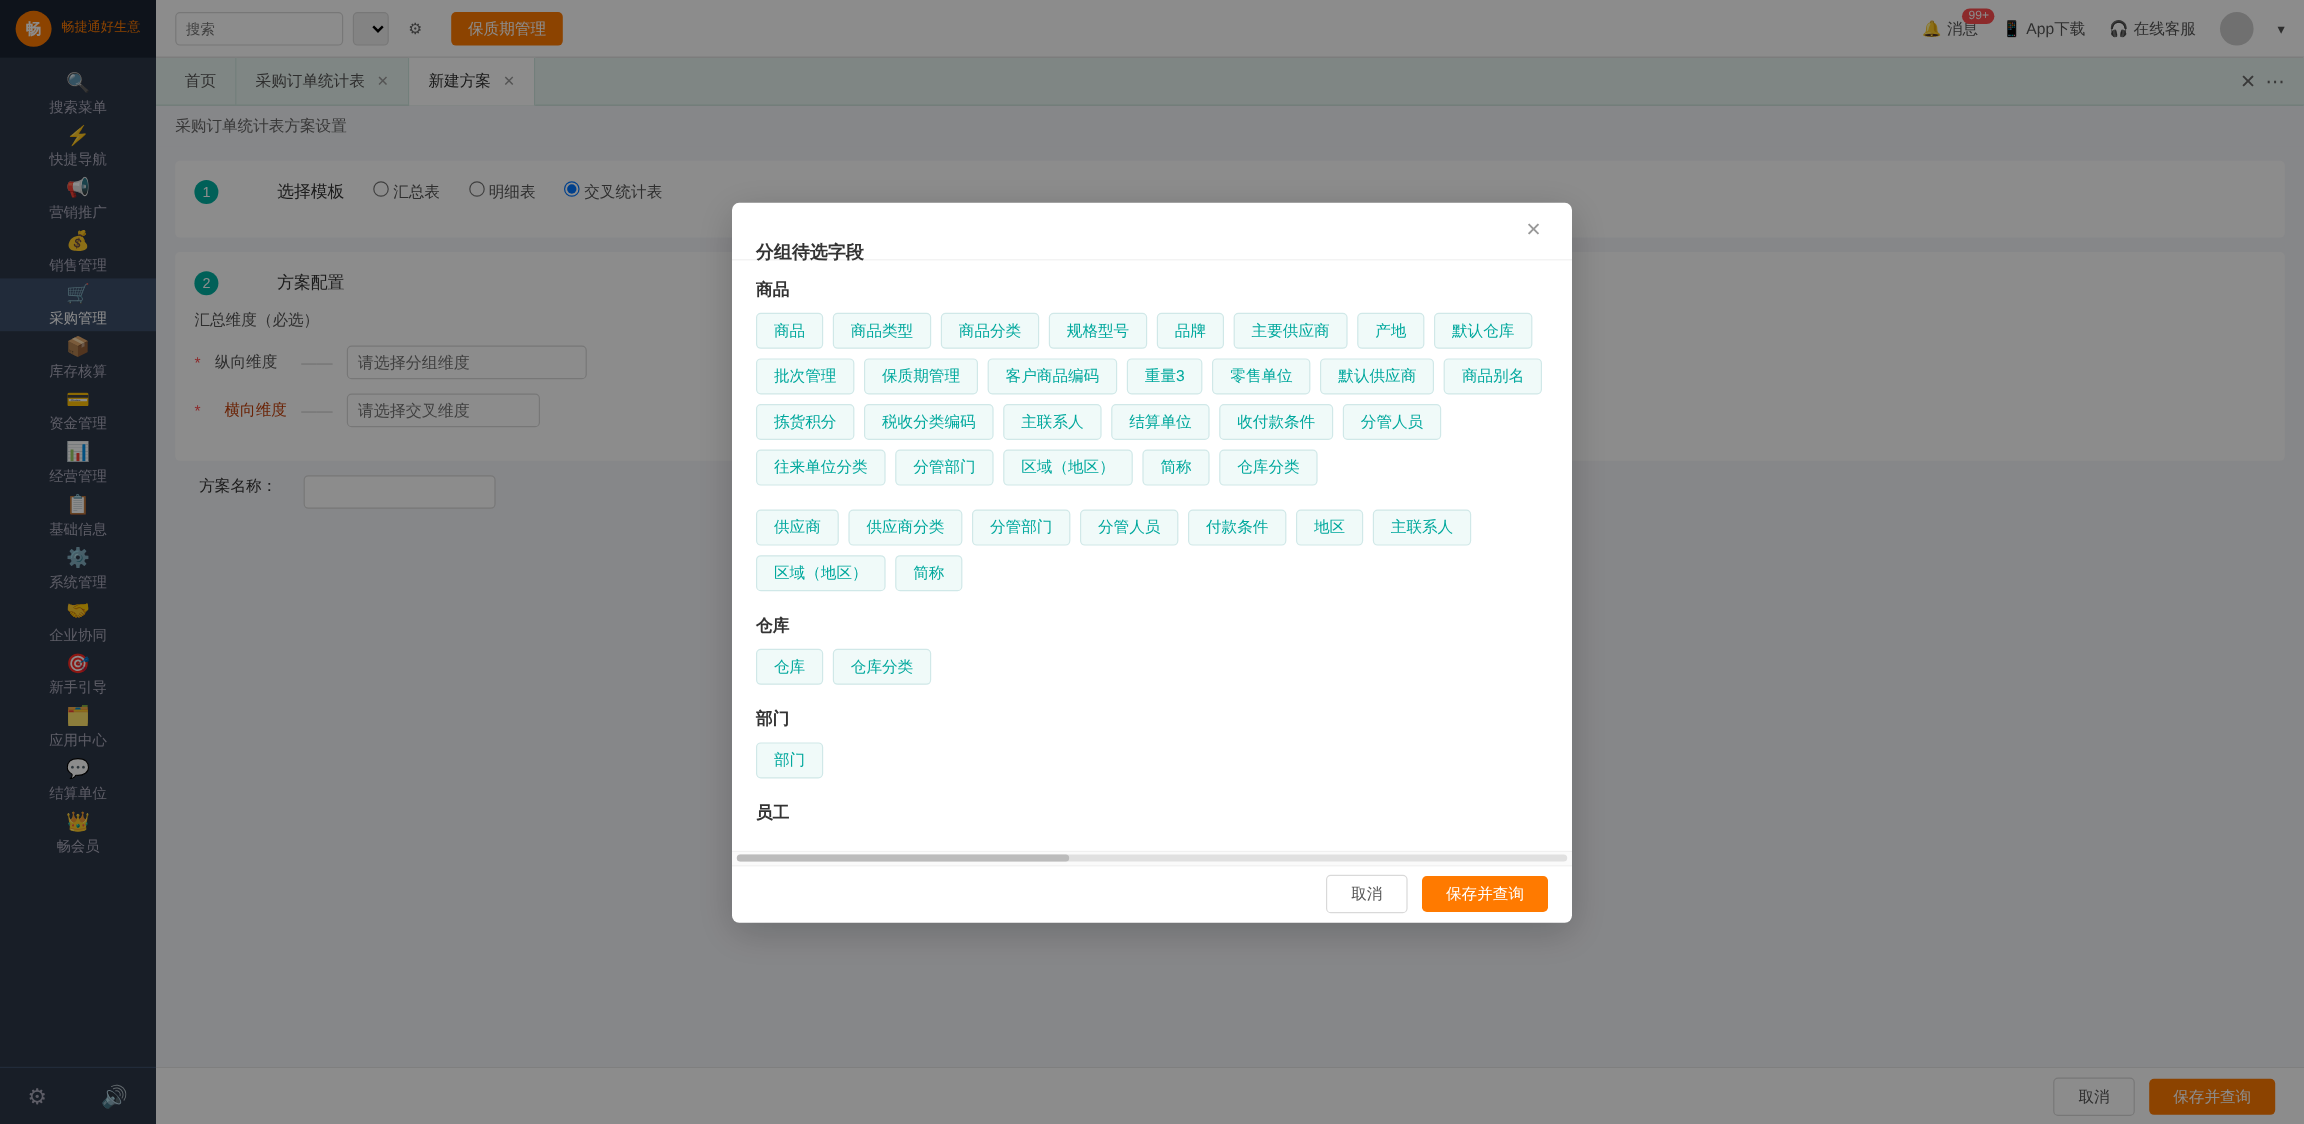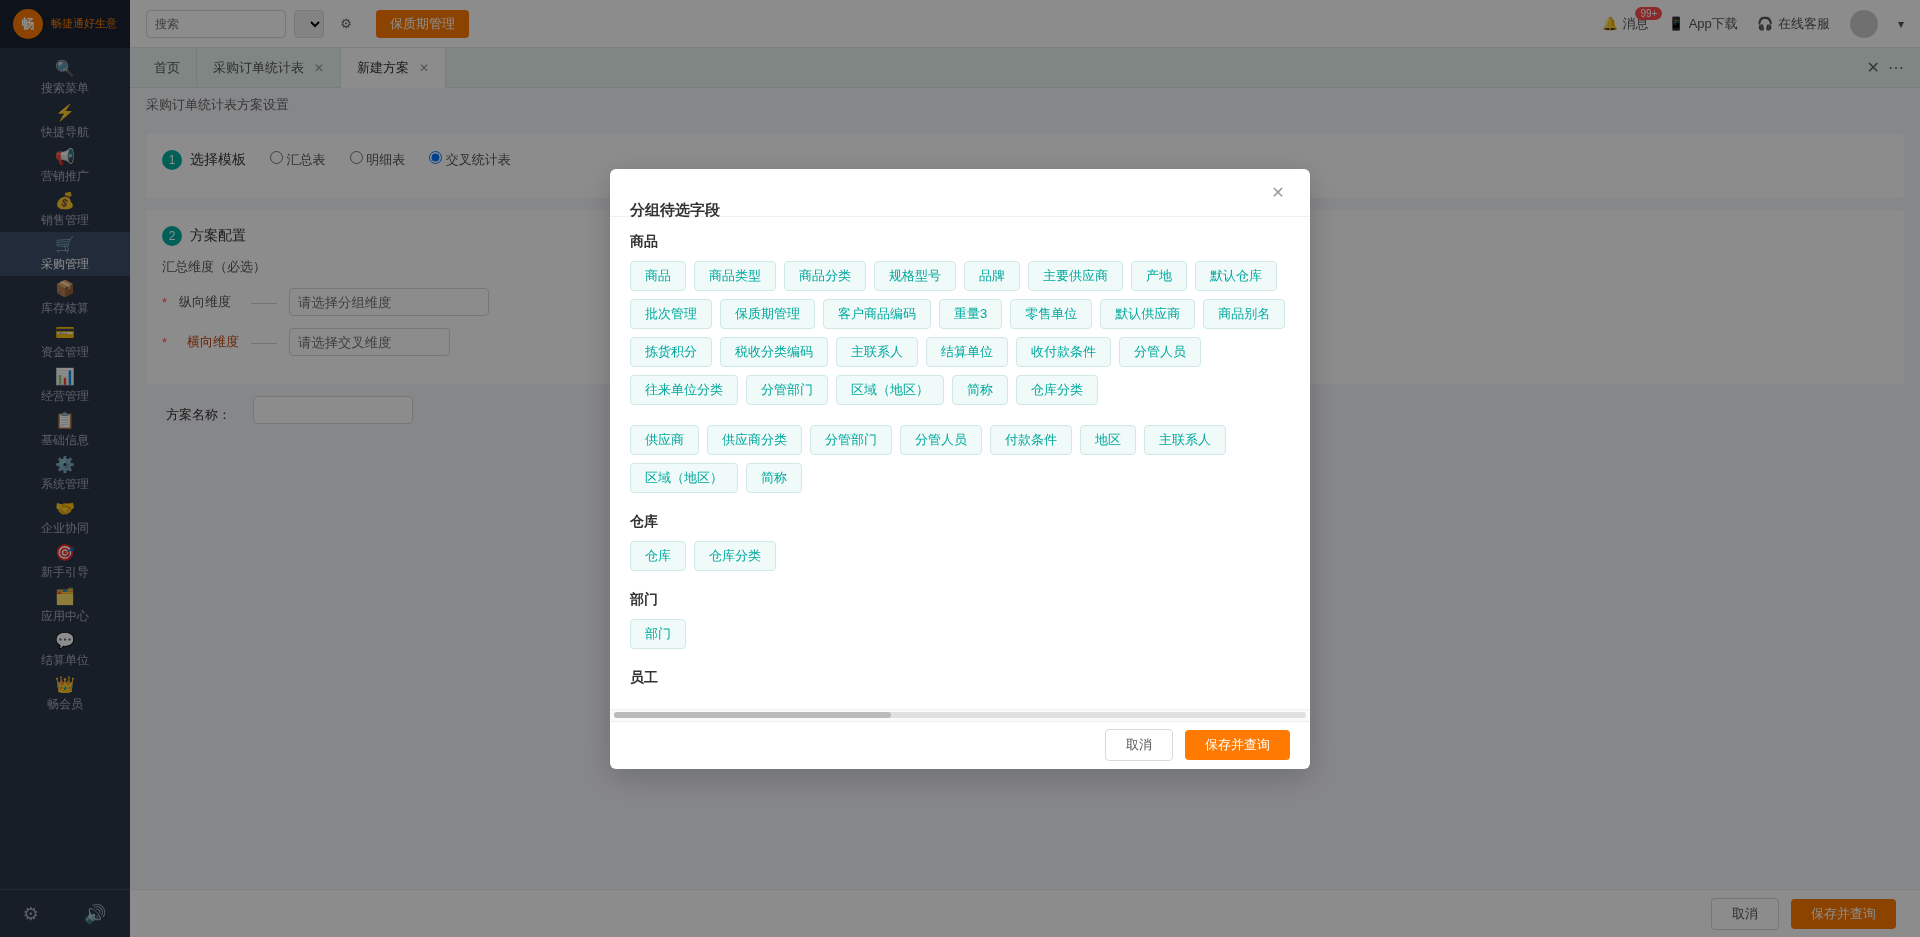--- a/index.html
+++ b/index.html
@@ -146,21 +146,21 @@
       margin-bottom: 12px;
     }
     .step-num {
       width: 20px; height: 20px;
       background: #00b0a0;
       color: white;
       border-radius: 50%;
       display: flex; align-items: center; justify-content: center;
       font-size: 12px;
     }
-    .step-label { font-size: 14px; font-weight: 500; }
+    .step-label { font-size: 14px; font-weight: 500; margin-left: 41px; }
 
     
     .overlay {
       position: fixed;
       top: 0; left: 0; right: 0; bottom: 0;
       background: rgba(0,0,0,0.45);
       z-index: 200;
     }
 
     
@@ -439,21 +439,21 @@
         <input type="text" style="width: 200px; height: 28px; border: 1px solid rgb(217, 217, 217); border-radius: 4px; padding: 0px 8px;" placeholder="请选择分组维度">
       </div>
       <div style="display:flex;align-items:center;gap:12px;margin-bottom:12px;">
         <span style="color:#ff4d4f;">*</span>
         <span style="color:#c2410c;width:60px;text-align:right;">横向维度</span>
         <span style="color:#ccc;">——</span>
         <input type="text" style="width: 161px; height: 28px; border: 1px solid rgb(217, 217, 217); border-radius: 4px; padding: 0px 8px;" placeholder="请选择交叉维度">
       </div>
     </div>
 
-    <div style="display:flex;align-items:flex-end;gap:22px;margin-top:4px;padding-left:20px;">
+    <div style="display:flex;align-items:flex-start;gap:22px;margin-top:4px;padding-left:20px;">
       <span>方案名称：</span>
       <input type="text" style="width: 160px; height: 28px; border: 1px solid rgb(217, 217, 217); border-radius: 4px; padding: 0px 8px;">
     </div>
   </div>
 </div>
 
 <div style="position:fixed;bottom:0;left:130px;right:0;height:48px;background:#fff;border-top:1px solid #e8e8e8;display:flex;align-items:center;justify-content:flex-end;padding:0 24px;gap:12px;z-index:150;">
   <button class="btn-cancel">取消</button>
   <button class="btn-confirm">保存并查询</button>
 </div>

